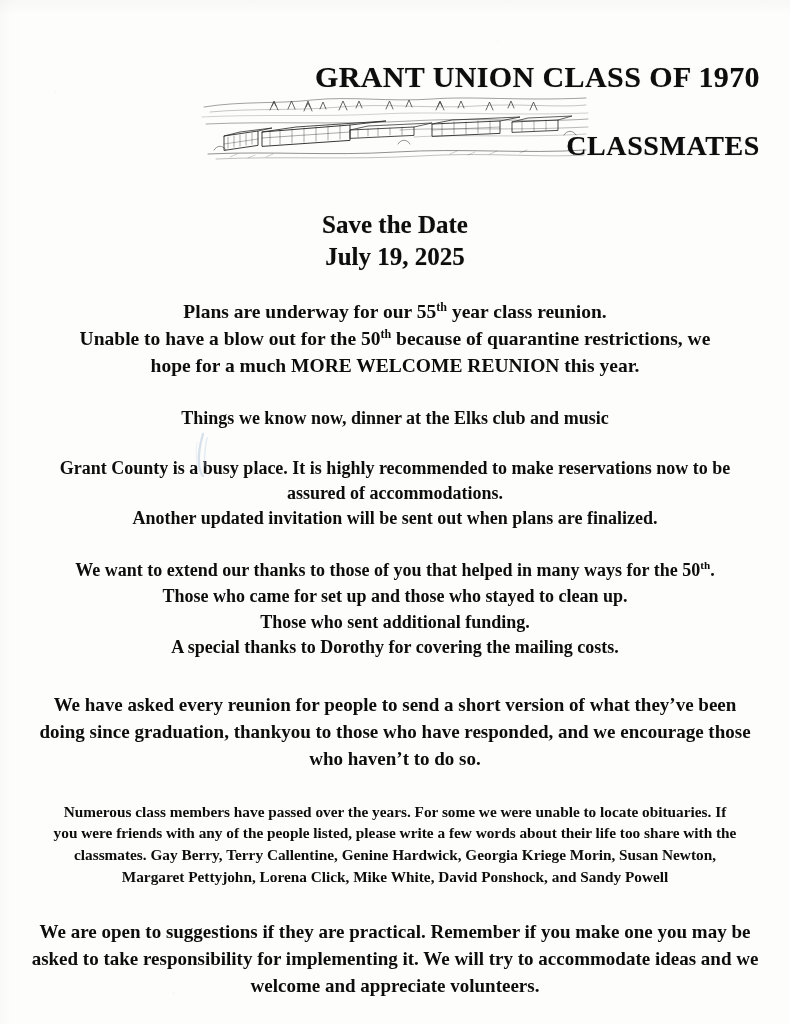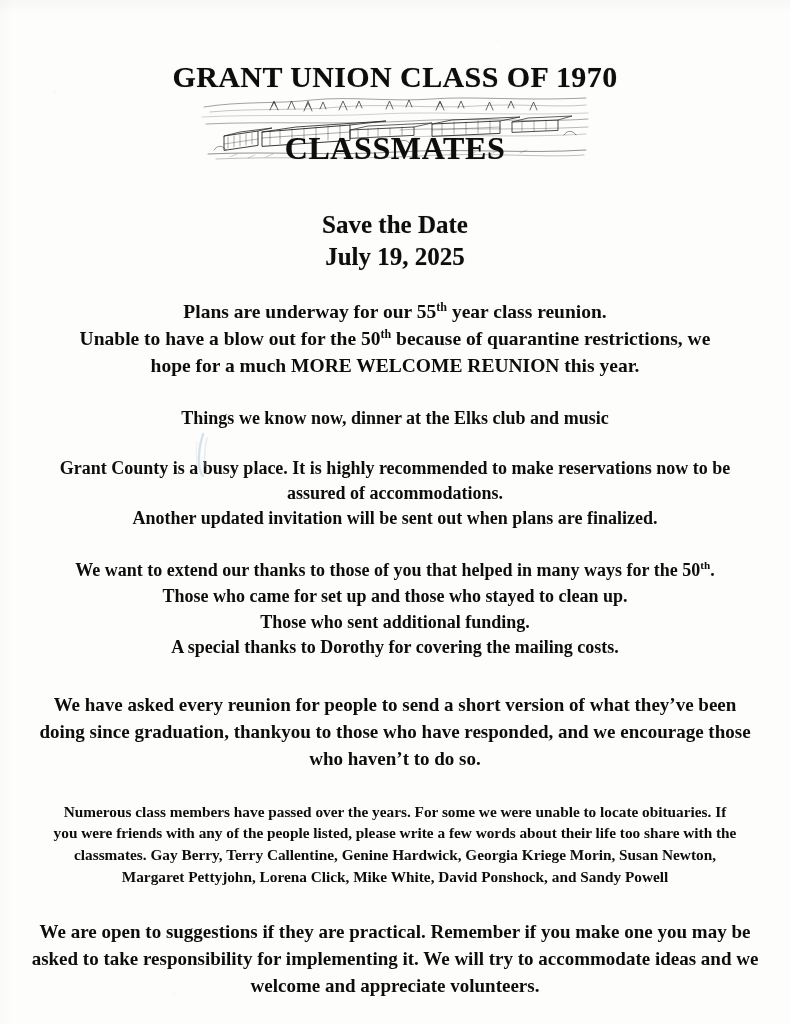--- a/index.html
+++ b/index.html
@@ -48,36 +48,36 @@
     position: absolute;
     left: 0; right: 0; top: 0;
     padding: 0 30px;
   }
 
   
   .masthead {
     position: relative;
     margin-top: 62px;
     height: 116px;
-    text-align: center;
+    text-align: right;
   }
   .masthead-title {
     position: relative;
     z-index: 3;
     font-size: 30px;
     font-weight: 700;
     letter-spacing: .4px;
     line-height: 1;
     text-shadow: 0 0 1px rgba(0,0,0,.35);
   }
   .masthead-sub {
     position: relative;
     z-index: 3;
     margin-top: 40px;
-    font-size: 32px;
+    font-size: 28px;
     font-weight: 700;
     letter-spacing: .6px;
     line-height: 1;
     text-shadow: 0 0 1px rgba(0,0,0,.35);
   }
   .campus-sketch {
     position: absolute;
     left: 50%;
     transform: translateX(-50%);
     top: 26px;

